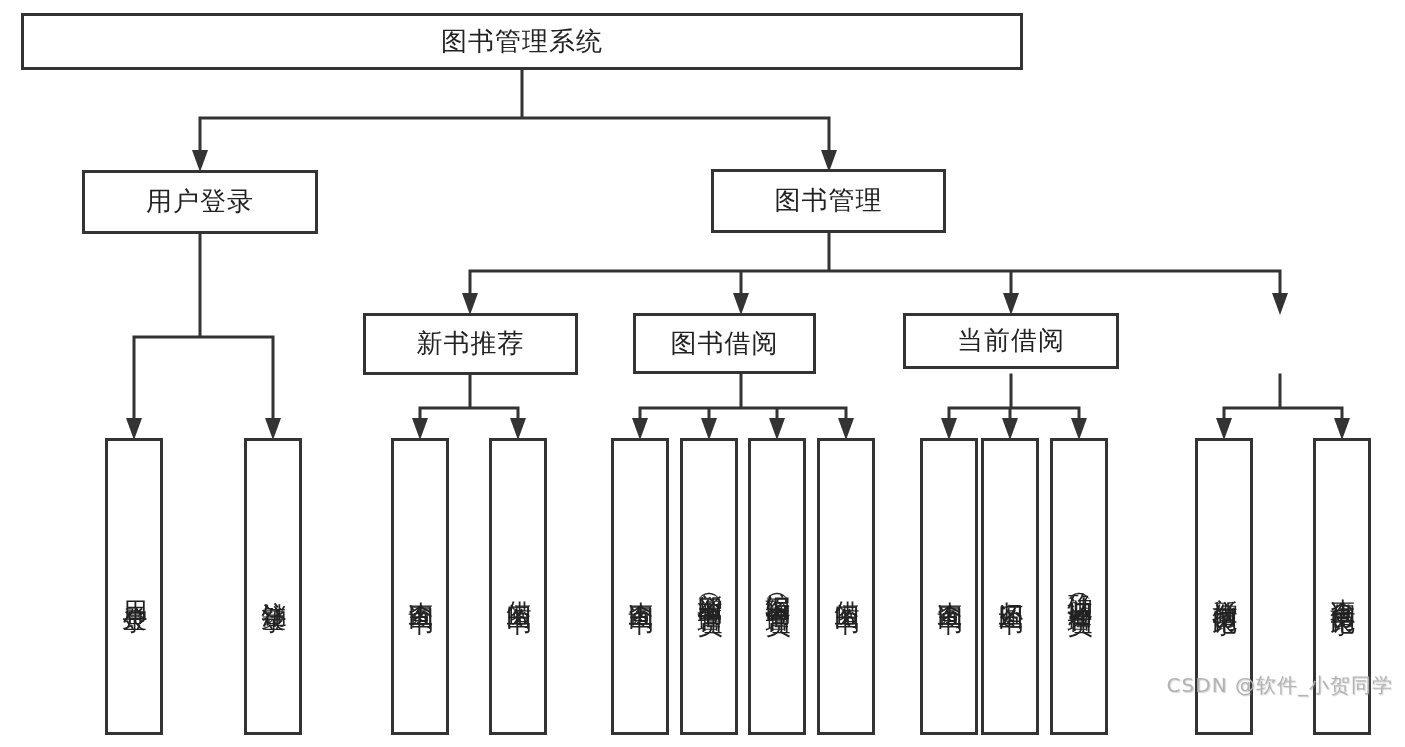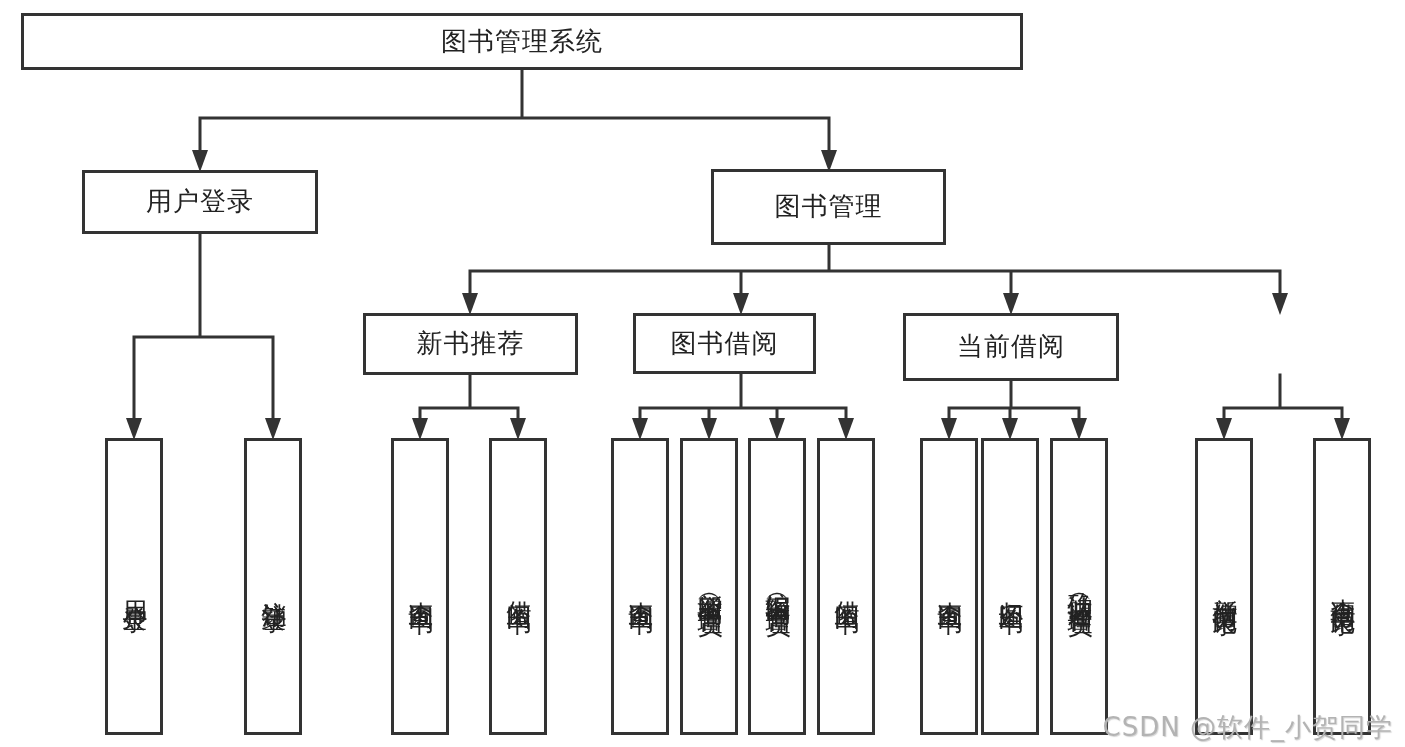--- a/index.html
+++ b/index.html
@@ -13,22 +13,22 @@
     border:3px solid #333333;background:#ffffff;color:#222222;
     display:flex;align-items:center;justify-content:center;
     text-align:center;line-height:1.15;
   }
   .h{font-size:26px;letter-spacing:1px;white-space:nowrap;}
   .v{
     writing-mode:vertical-rl;text-orientation:mixed;
     font-size:25px;letter-spacing:3px;white-space:nowrap;
   }
   .watermark{
-    position:absolute;z-index:3;right:12px;top:710px;
-    font-size:26px;letter-spacing:1px;color:#b3b3b3;
+    position:absolute;z-index:3;right:12px;top:672px;
+    font-size:20px;letter-spacing:1px;color:#b3b3b3;
     text-shadow:1px 1px 1px rgba(130,130,130,0.35);
     white-space:nowrap;
   }
 </style>
 </head>
 <body>
 
 <div class="canvas">
 
   <svg class="edges" width="1405" height="747" viewBox="0 0 1405 747">
@@ -71,31 +71,31 @@
     </g>
   </svg>
 
   <div class="node h" style="left:21px;top:13px;width:1002px;height:57px">
     <span>图书管理系统</span>
   </div>
 
   <div class="node h" style="left:82px;top:170px;width:236px;height:64px">
     <span>用户登录</span>
   </div>
-  <div class="node h" style="left:711px;top:169px;width:235px;height:76px">
+  <div class="node h" style="left:711px;top:169px;width:235px;height:64px">
     <span>图书管理</span>
   </div>
 
   <div class="node h" style="left:363px;top:313px;width:215px;height:62px">
     <span>新书推荐</span>
   </div>
   <div class="node h" style="left:633px;top:313px;width:183px;height:61px">
     <span>图书借阅</span>
   </div>
-  <div class="node h" style="left:903px;top:313px;width:216px;height:68px">
+  <div class="node h" style="left:903px;top:313px;width:216px;height:56px">
     <span>当前借阅</span>
   </div>
 
   <div class="node v" style="left:105px;top:438px;width:58px;height:297px">
     <span>用户登录</span>
   </div>
   <div class="node v" style="left:244px;top:438px;width:58px;height:297px">
     <span>注销登录</span>
   </div>
 

